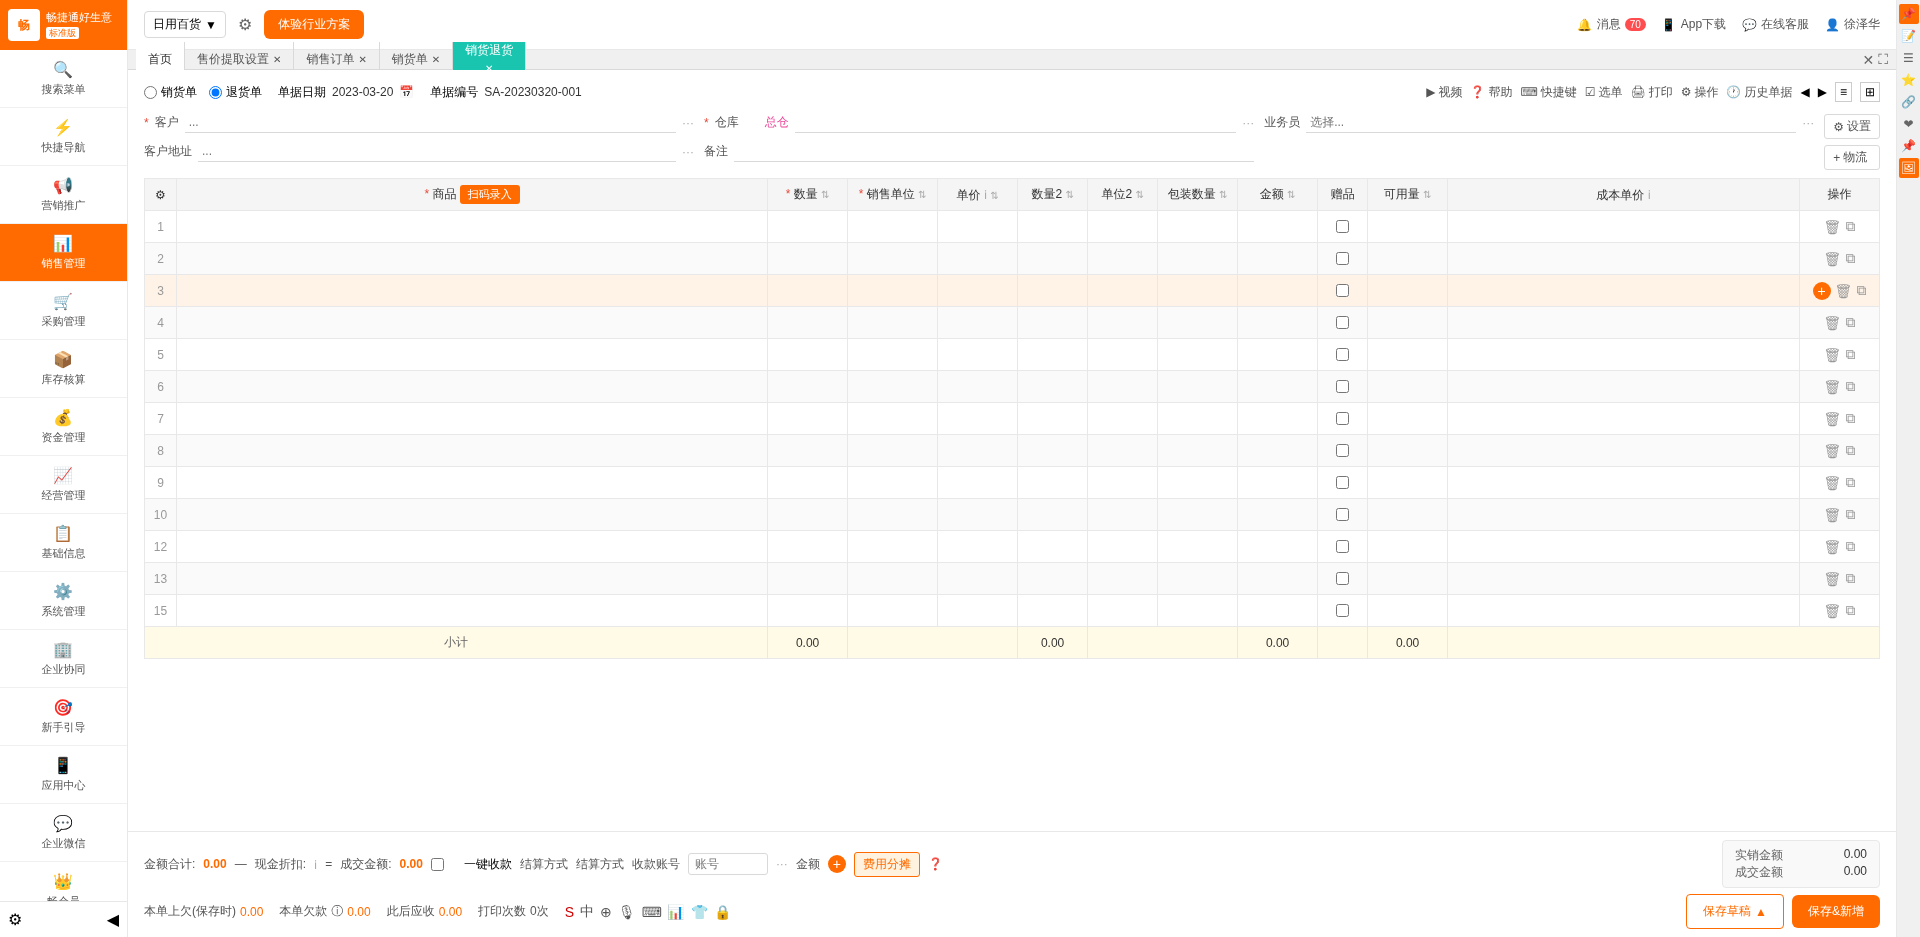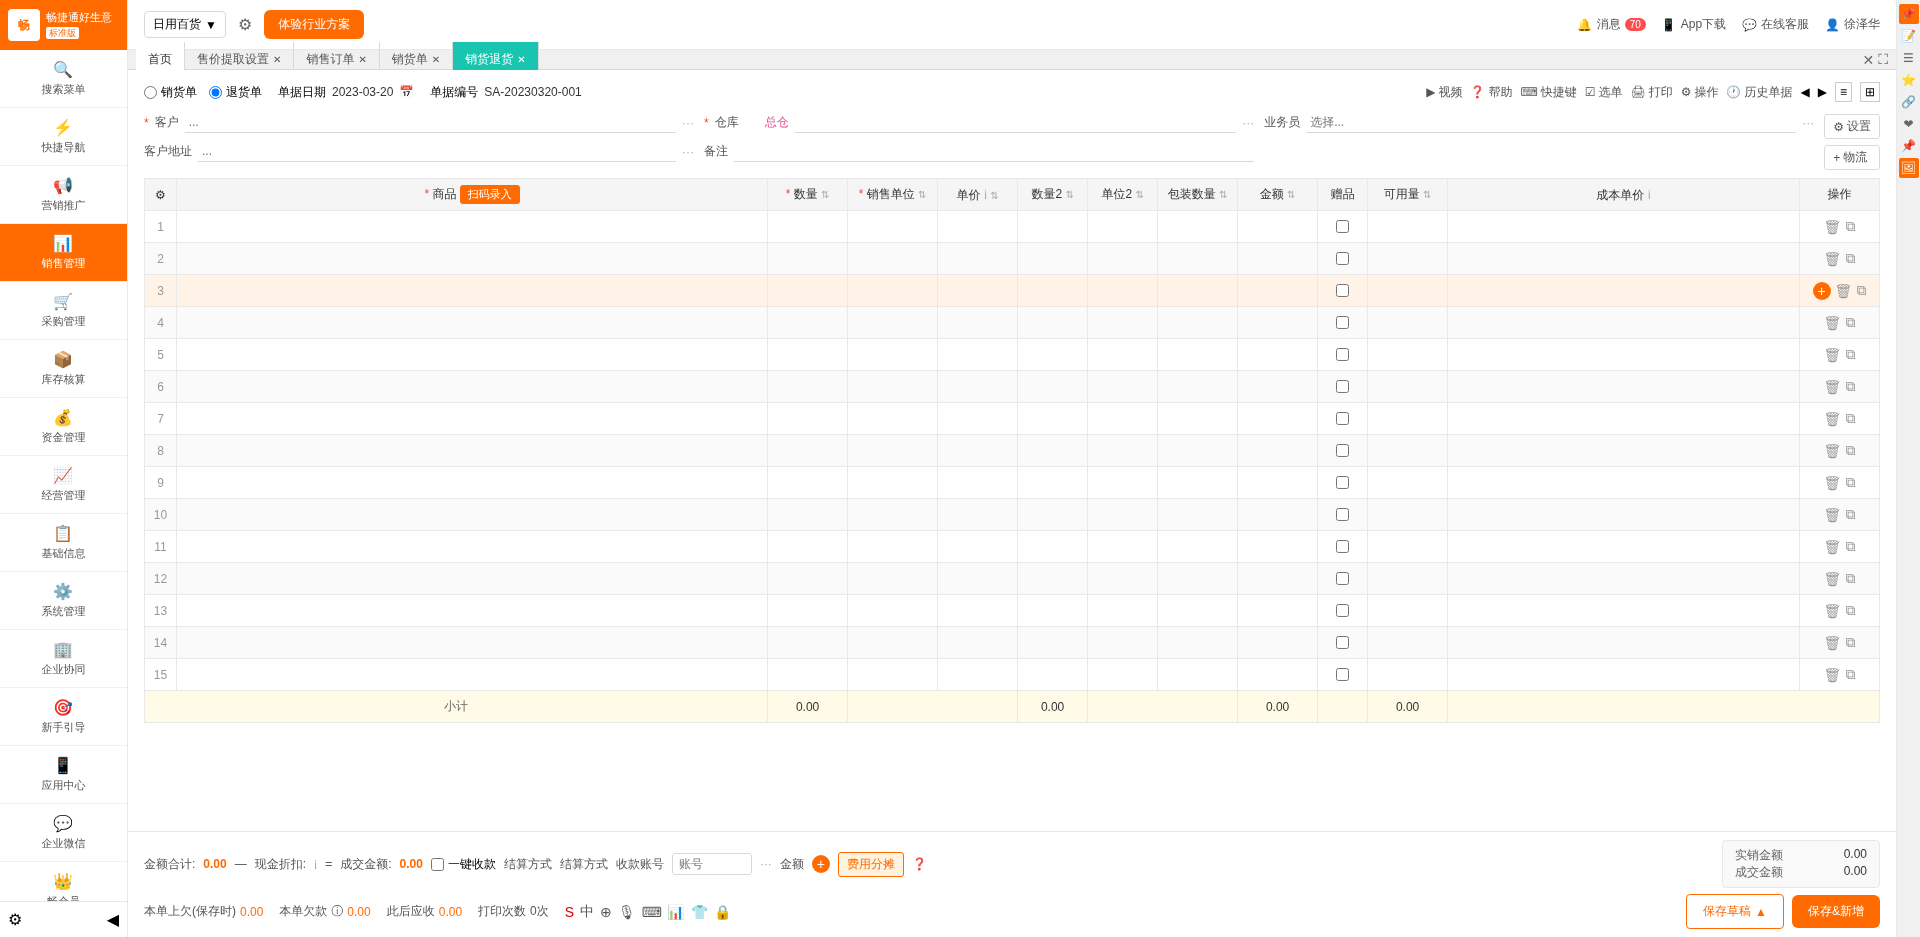--- a/index.html
+++ b/index.html
@@ -26,21 +26,21 @@
     .topbar-select { display: flex; align-items: center; gap: 4px; border: 1px solid #d9d9d9; border-radius: 4px; padding: 4px 8px; background: #fff; cursor: pointer; }
     .topbar-gear { color: #666; cursor: pointer; font-size: 16px; }
     .topbar-btn { background: #ff6b00; color: #fff; border: none; border-radius: 6px; padding: 6px 14px; cursor: pointer; font-size: 12px; }
     .topbar-right { margin-left: auto; display: flex; align-items: center; gap: 16px; color: #555; }
     .topbar-right-item { display: flex; align-items: center; gap: 4px; cursor: pointer; }
     .badge { background: #ff4d4f; color: #fff; border-radius: 10px; padding: 1px 5px; font-size: 10px; }
 
     
     .tabs { display: flex; align-items: center; background: #f0f0f0; border-bottom: 1px solid #d9d9d9; padding: 0 8px; height: 20px; }
     .tab { display: flex; align-items: center; padding: 0 12px; height: 36px; cursor: pointer; color: #555; border-right: 1px solid #d9d9d9; gap: 4px; font-size: 12px; }
-    .tab.active { background: #1ac5b0; color: #fff; }
+    .tab.active { background: #1ac5b0; color: #fff; flex-direction: column; }
     .tab:first-child { background: #fff; color: #333; }
     .tab-close { font-size: 10px; cursor: pointer; }
     .tabs-actions { margin-left: auto; display: flex; gap: 4px; }
     .tabs-action-btn { background: none; border: none; cursor: pointer; font-size: 14px; color: #666; }
 
     
     .content { flex: 1; overflow-y: auto; background: #fff; padding: 12px 16px; }
     .radio-group { display: flex; align-items: center; gap: 12px; }
     .radio-item { display: flex; align-items: center; gap: 4px; cursor: pointer; }
     .radio-item input[type=radio] { cursor: pointer; }
@@ -656,47 +656,20 @@
     <td></td>
     <td>
       <div class="action-btns">
 
         <span class="action-icon">🗑</span>
         <span class="action-icon">⧉</span>
       </div>
     </td>
   </tr>
             <tr>
-    <td class="col-num">11</td>
-    <td>
-      
-    </td>
-    <td></td>
-    <td></td>
-    <td></td>
-    <td></td>
-    <td></td>
-    <td></td>
-    <td></td>
-    <td>
-      <div class="checkbox-cell">
-                  <input type="checkbox" style="">
-                </div>
-    </td>
-    <td></td>
-    <td></td>
-    <td>
-      <div class="action-btns">
-
-        <span class="action-icon">🗑</span>
-        <span class="action-icon">⧉</span>
-      </div>
-    </td>
-  </tr>
-            <tr>
     <td class="col-num">12</td>
     <td>
       
     </td>
     <td></td>
     <td></td>
     <td></td>
     <td></td>
     <td></td>
     <td></td>
@@ -711,47 +684,20 @@
     <td>
       <div class="action-btns">
 
         <span class="action-icon">🗑</span>
         <span class="action-icon">⧉</span>
       </div>
     </td>
   </tr>
             <tr>
     <td class="col-num">13</td>
-    <td>
-      
-    </td>
-    <td></td>
-    <td></td>
-    <td></td>
-    <td></td>
-    <td></td>
-    <td></td>
-    <td></td>
-    <td>
-      <div class="checkbox-cell">
-                  <input type="checkbox" style="">
-                </div>
-    </td>
-    <td></td>
-    <td></td>
-    <td>
-      <div class="action-btns">
-
-        <span class="action-icon">🗑</span>
-        <span class="action-icon">⧉</span>
-      </div>
-    </td>
-  </tr>
-            <tr>
-    <td class="col-num">14</td>
     <td>
       
     </td>
     <td></td>
     <td></td>
     <td></td>
     <td></td>
     <td></td>
     <td></td>
     <td></td>
@@ -819,21 +765,21 @@
     <div class="bottom-row1">
       <div style="display:flex;align-items:center;gap:8px;flex:1;">
         <span style="color:#555;">金额合计:</span>
         <span style="color:#ff6b00;font-weight:bold;">0.00</span>
         <span style="color:#555;">—</span>
         <span style="color:#555;">现金折扣:</span>
         <span style="color:#aaa;cursor:pointer;">ℹ</span>
         <span style="color:#555;">=</span>
         <span style="color:#555;">成交金额:</span>
         <span style="color:#ff6b00;font-weight:bold;">0.00</span>
-        <label style="display:flex;align-items:center;gap:4px;">
+        <label style="display:flex;align-items:center;gap:20px;">
           <input type="checkbox" style="">
           <span>一键收款</span>
         </label>
         <span style="color:#555;">结算方式</span>
         <span style="color:#555;">结算方式</span>
         <span style="color:#555;">收款账号</span>
         <input class="bottom-input" placeholder="账号" style="width: 80px; border: 1px solid rgb(217, 217, 217); border-radius: 3px; padding: 3px 6px; outline: none;">
         <span style="color:#aaa;cursor:pointer;">···</span>
         <span style="color:#555;">金额</span>
         <button style="background:#ff6b00;color:#fff;border:none;border-radius:50%;width:18px;height:18px;cursor:pointer;font-size:14px;line-height:1;">+</button>

